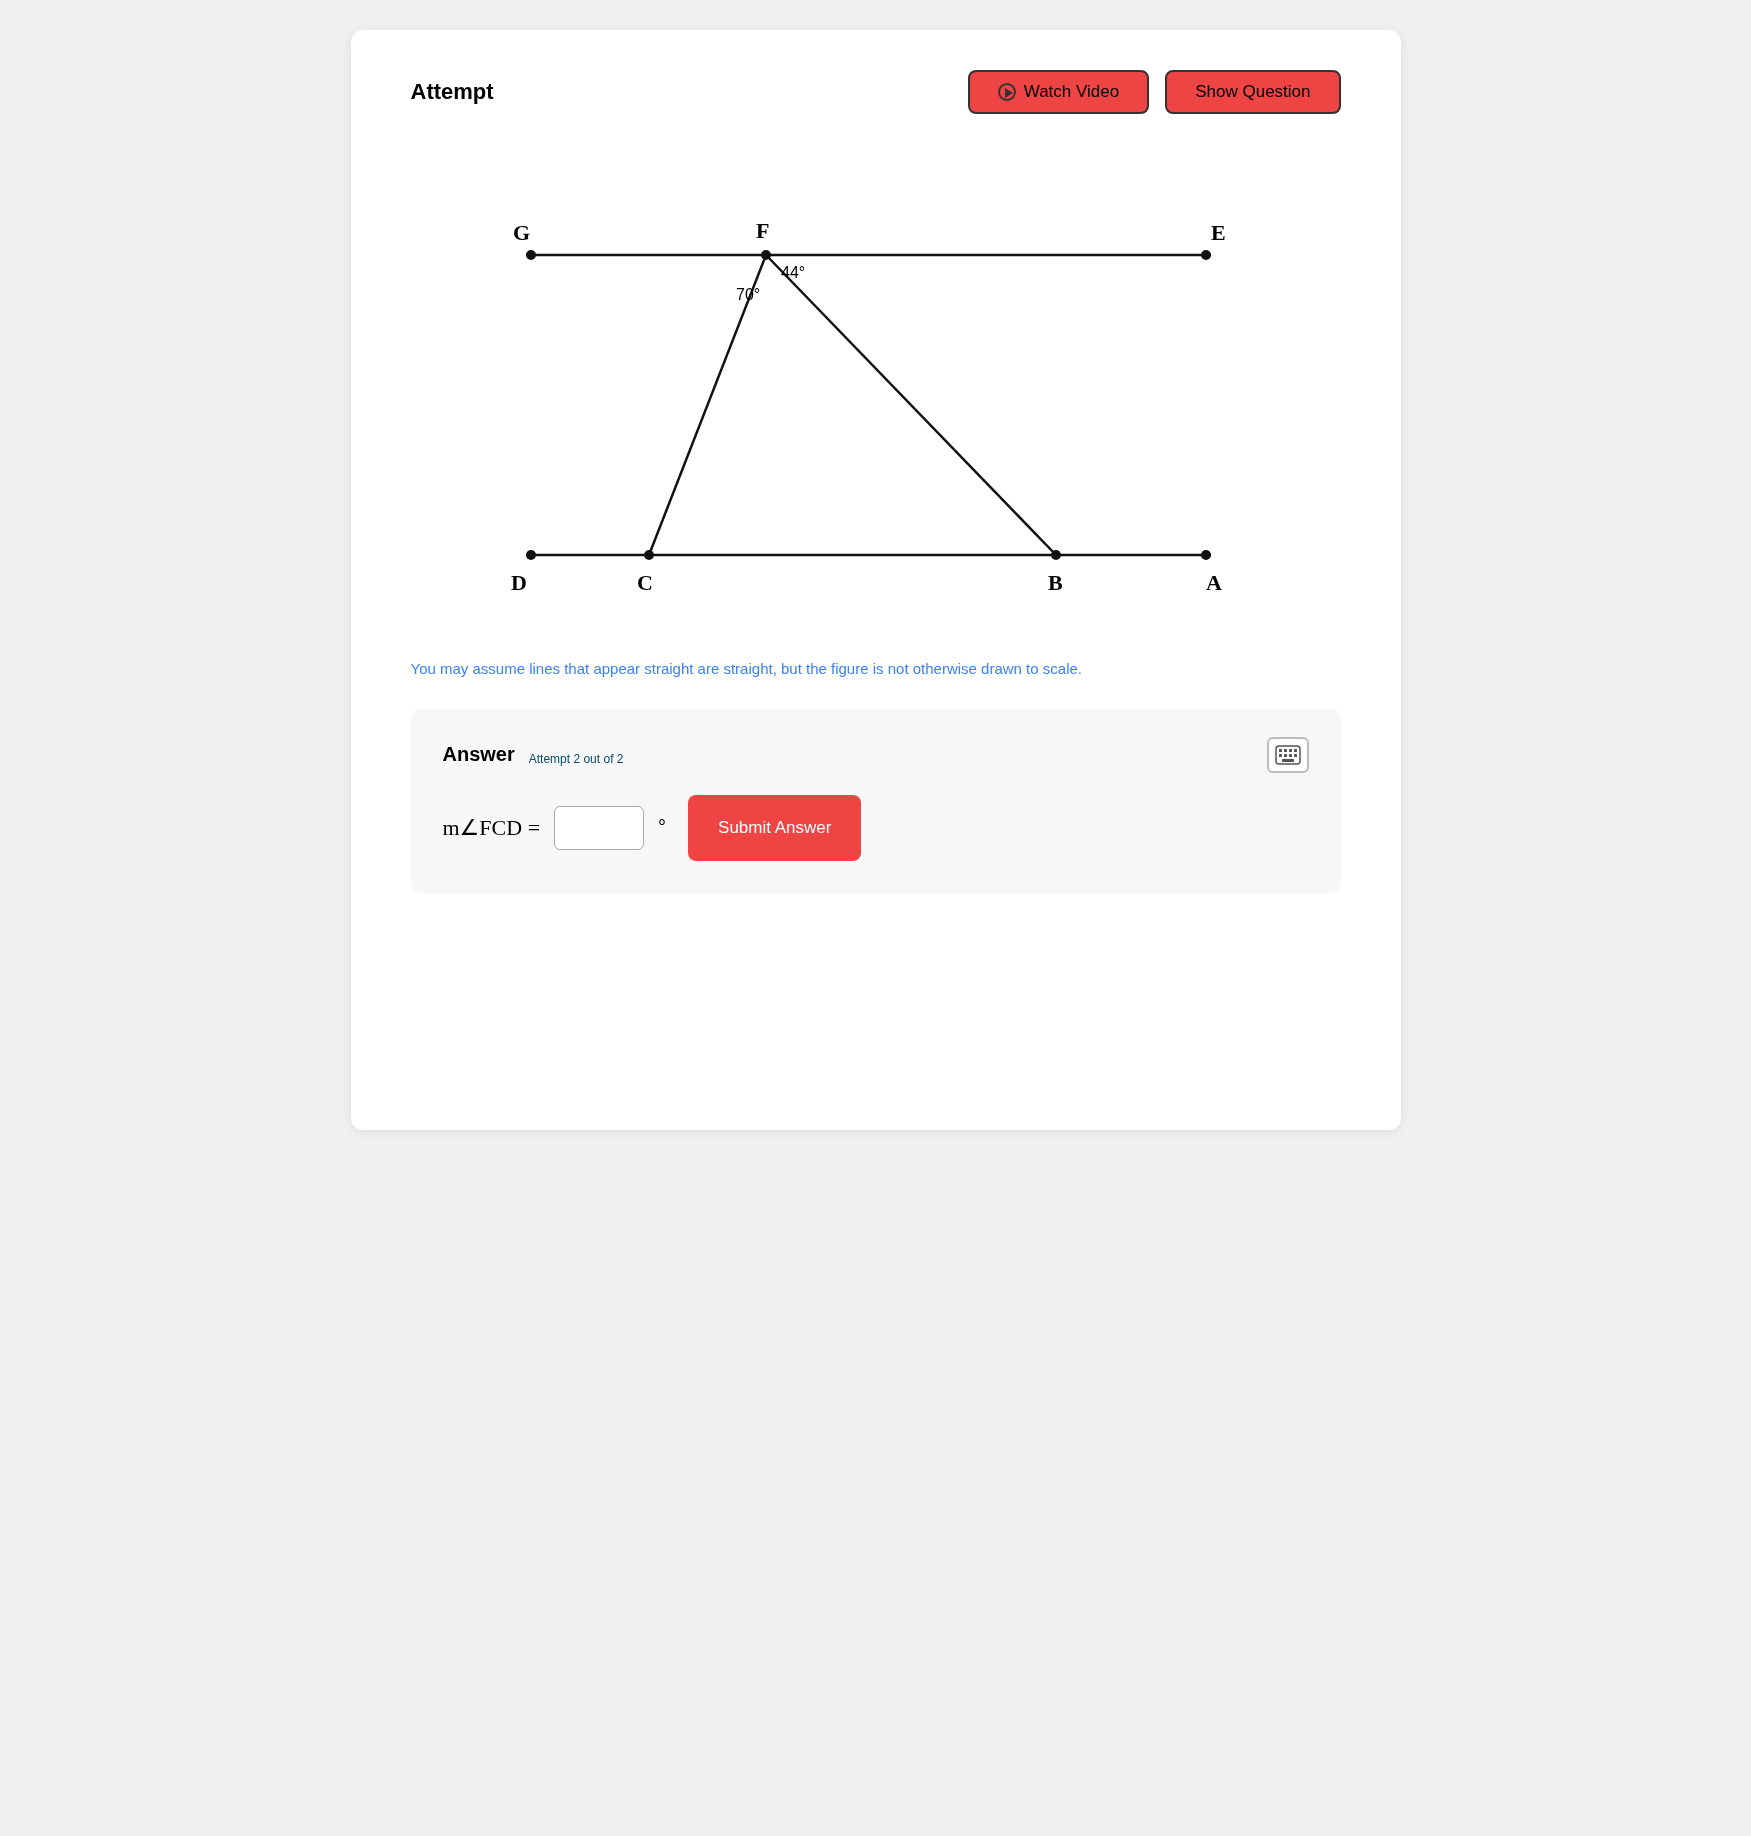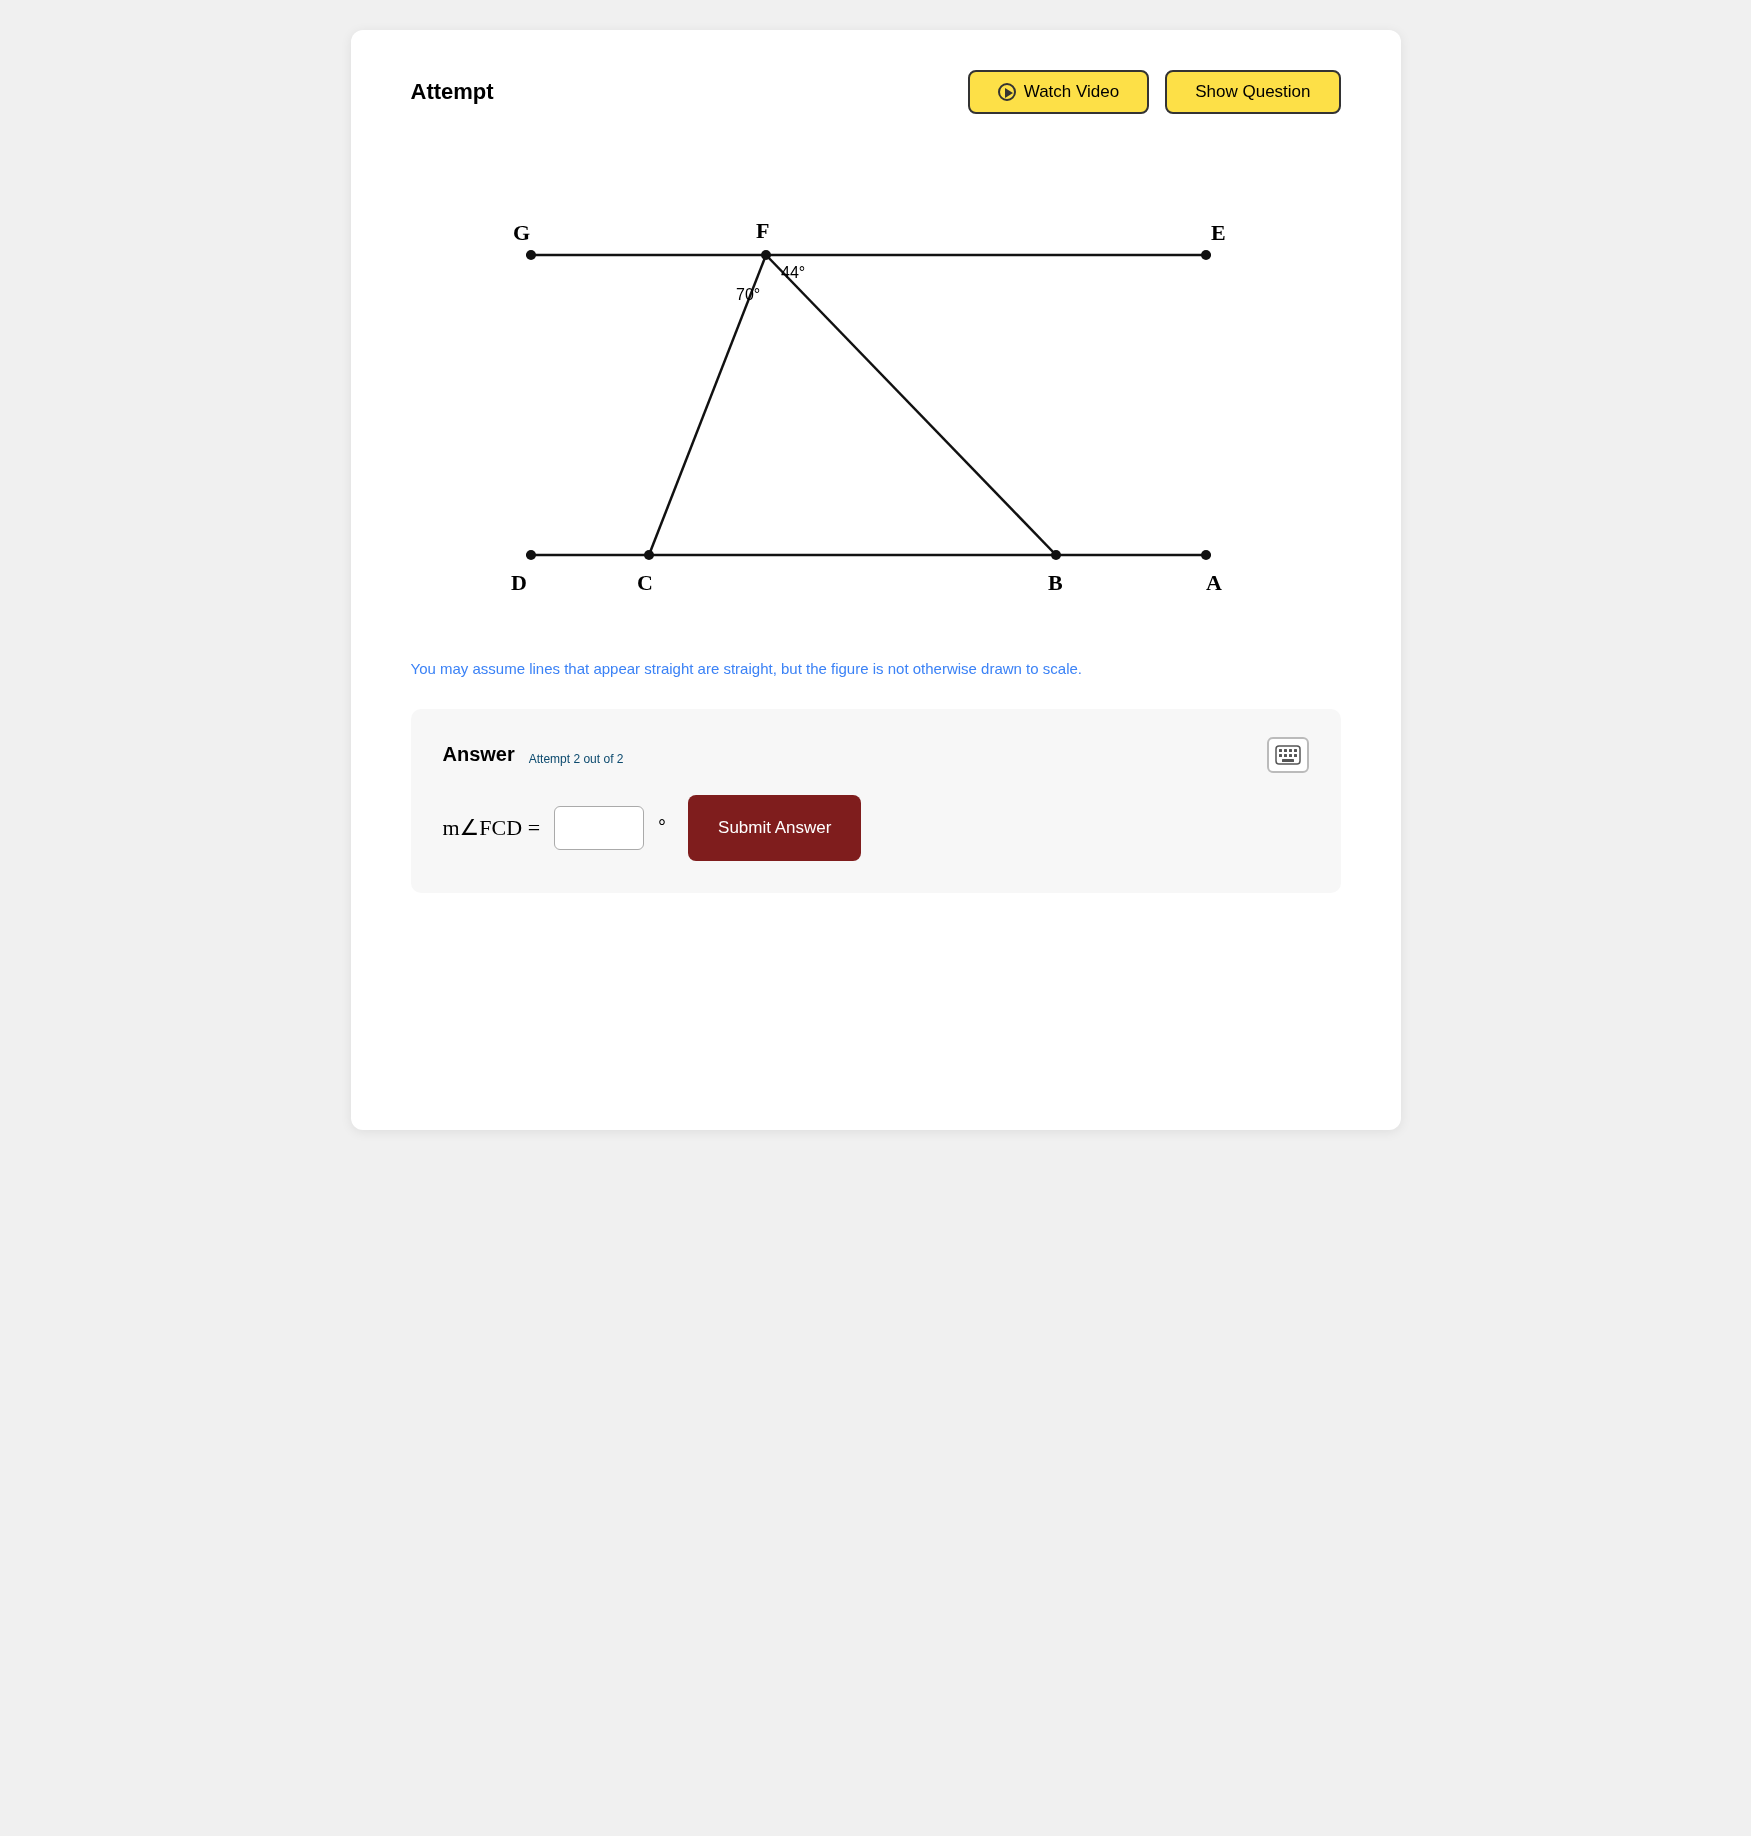--- a/index.html
+++ b/index.html
@@ -30,21 +30,21 @@
       font-size: 22px;
       font-weight: bold;
       font-family: Arial, sans-serif;
     }
     .header-buttons {
       display: flex;
       gap: 16px;
     }
     .header-btn {
       border: 2px solid #333;
-      background: #fde047;
+      background: #ef4444;
       border-radius: 8px;
       padding: 10px 28px;
       font-size: 17px;
       font-family: Arial, sans-serif;
       cursor: pointer;
       display: flex;
       align-items: center;
       gap: 8px;
     }
     .play-icon {
@@ -151,21 +151,21 @@
       text-align: center;
       font-family: Arial, sans-serif;
       background: #fff;
       outline: none;
     }
     .degree-symbol {
       font-size: 20px;
       font-family: Arial, sans-serif;
     }
     .submit-btn {
-      background: #7f1d1d;
+      background: #ef4444;
       color: #fff;
       border: none;
       border-radius: 8px;
       padding: 23px 30px;
       font-size: 17px;
       font-family: Arial, sans-serif;
       cursor: pointer;
       margin-left: 8px;
     }
   </style>

